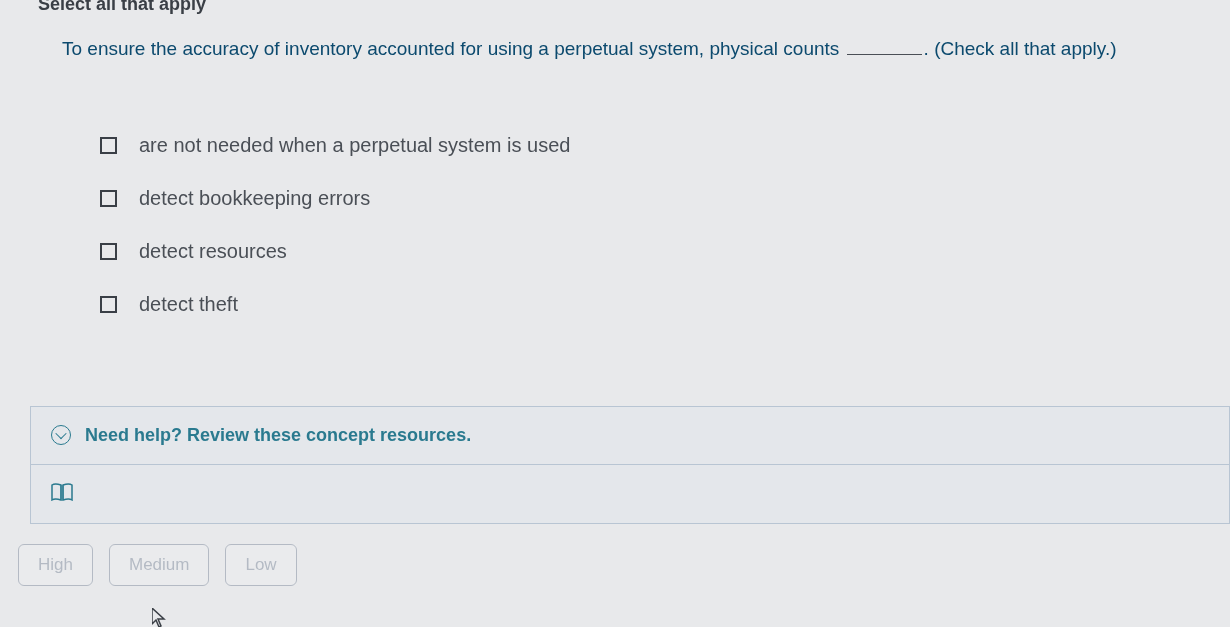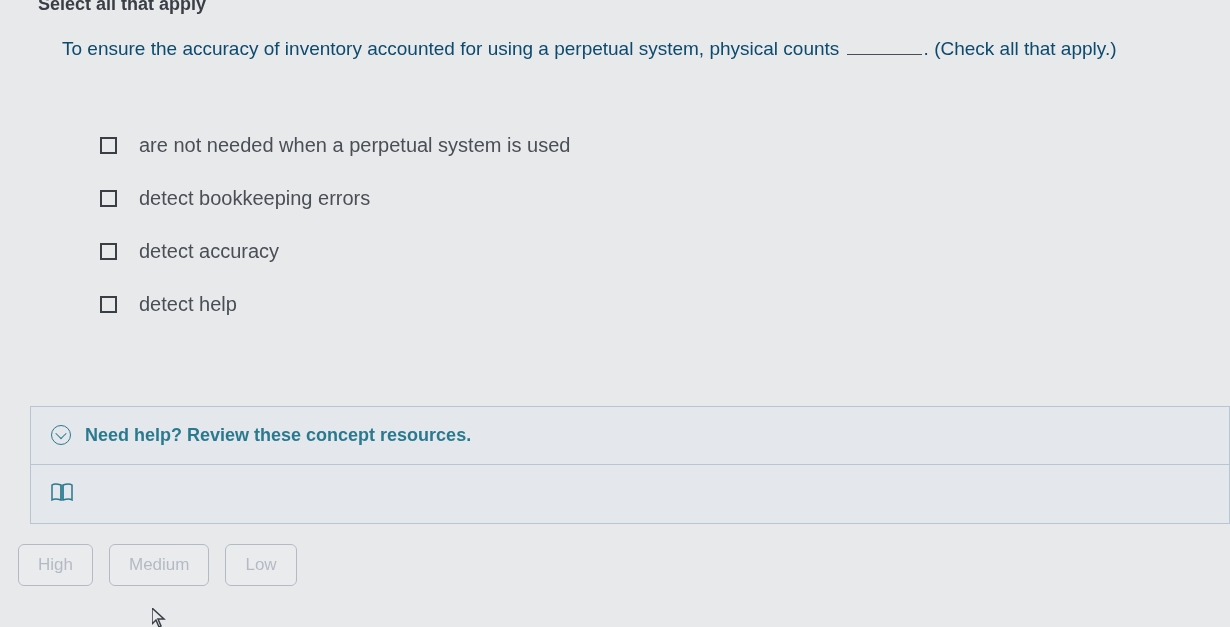--- a/index.html
+++ b/index.html
@@ -147,25 +147,25 @@
   <div class="option-row">
     <div class="checkbox"></div>
     <span class="option-label">are not needed when a perpetual system is used</span>
   </div>
   <div class="option-row">
     <div class="checkbox"></div>
     <span class="option-label">detect bookkeeping errors</span>
   </div>
   <div class="option-row">
     <div class="checkbox"></div>
-    <span class="option-label">detect accuracy</span>
+    <span class="option-label">detect resources</span>
   </div>
   <div class="option-row">
     <div class="checkbox"></div>
-    <span class="option-label">detect help</span>
+    <span class="option-label">detect theft</span>
   </div>
 </div>
 
 <div class="help-panel">
   <div class="help-header">
     <span class="chevron-circle">
       <span class="chevron-down"></span>
     </span>
     <span class="help-title">Need help? Review these concept resources.</span>
   </div>

